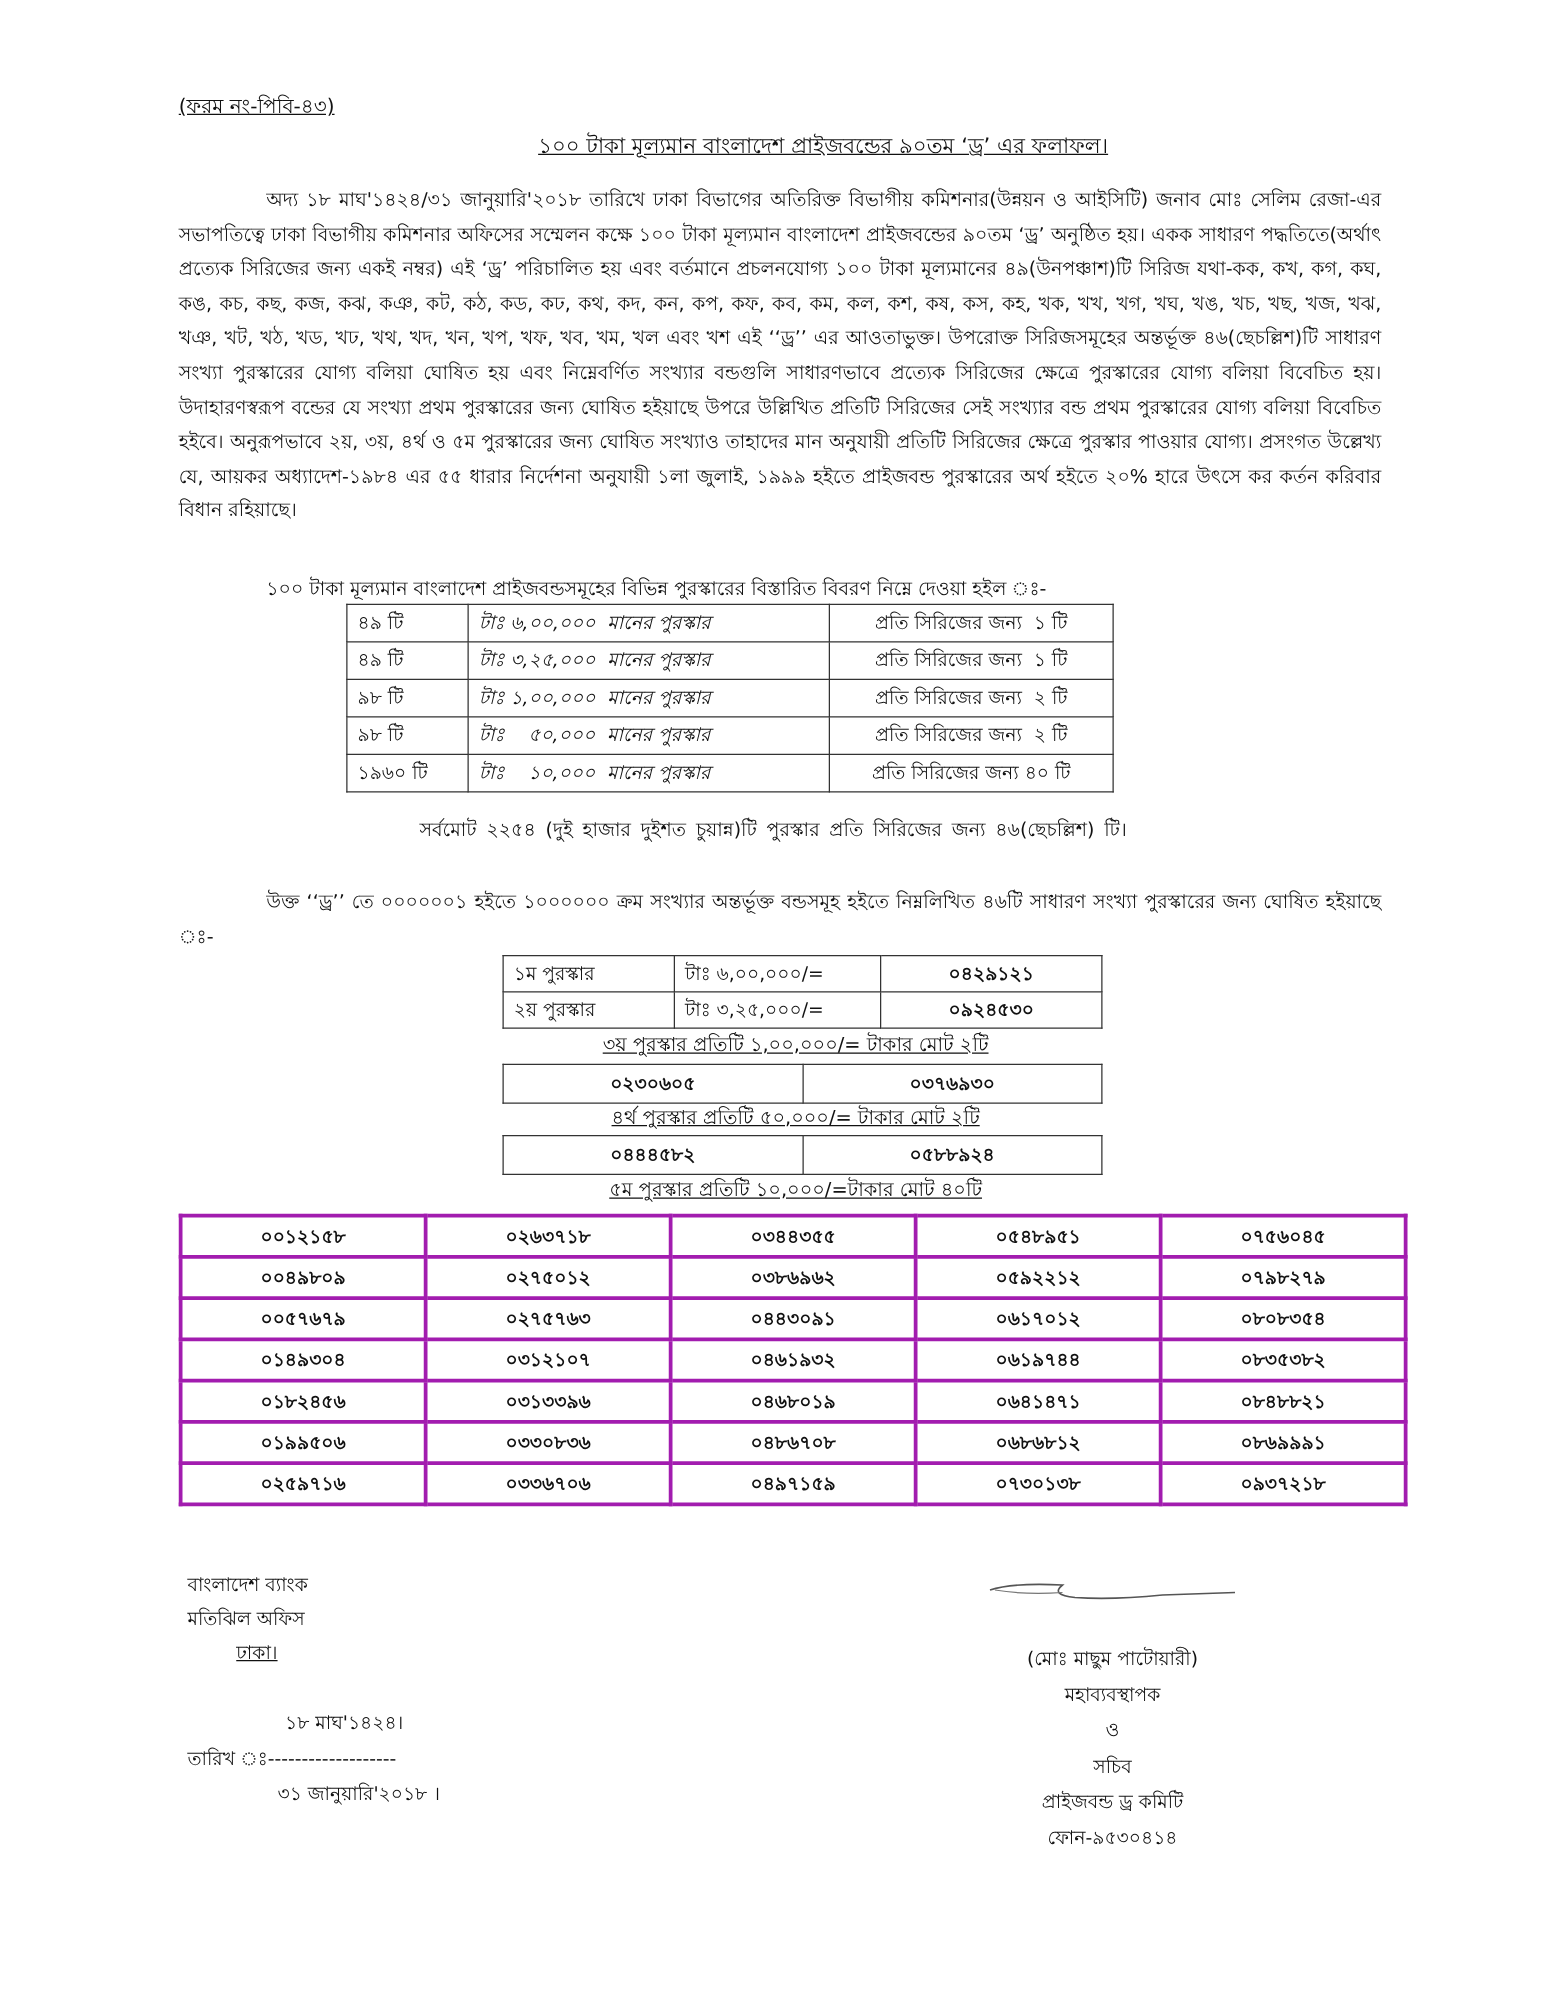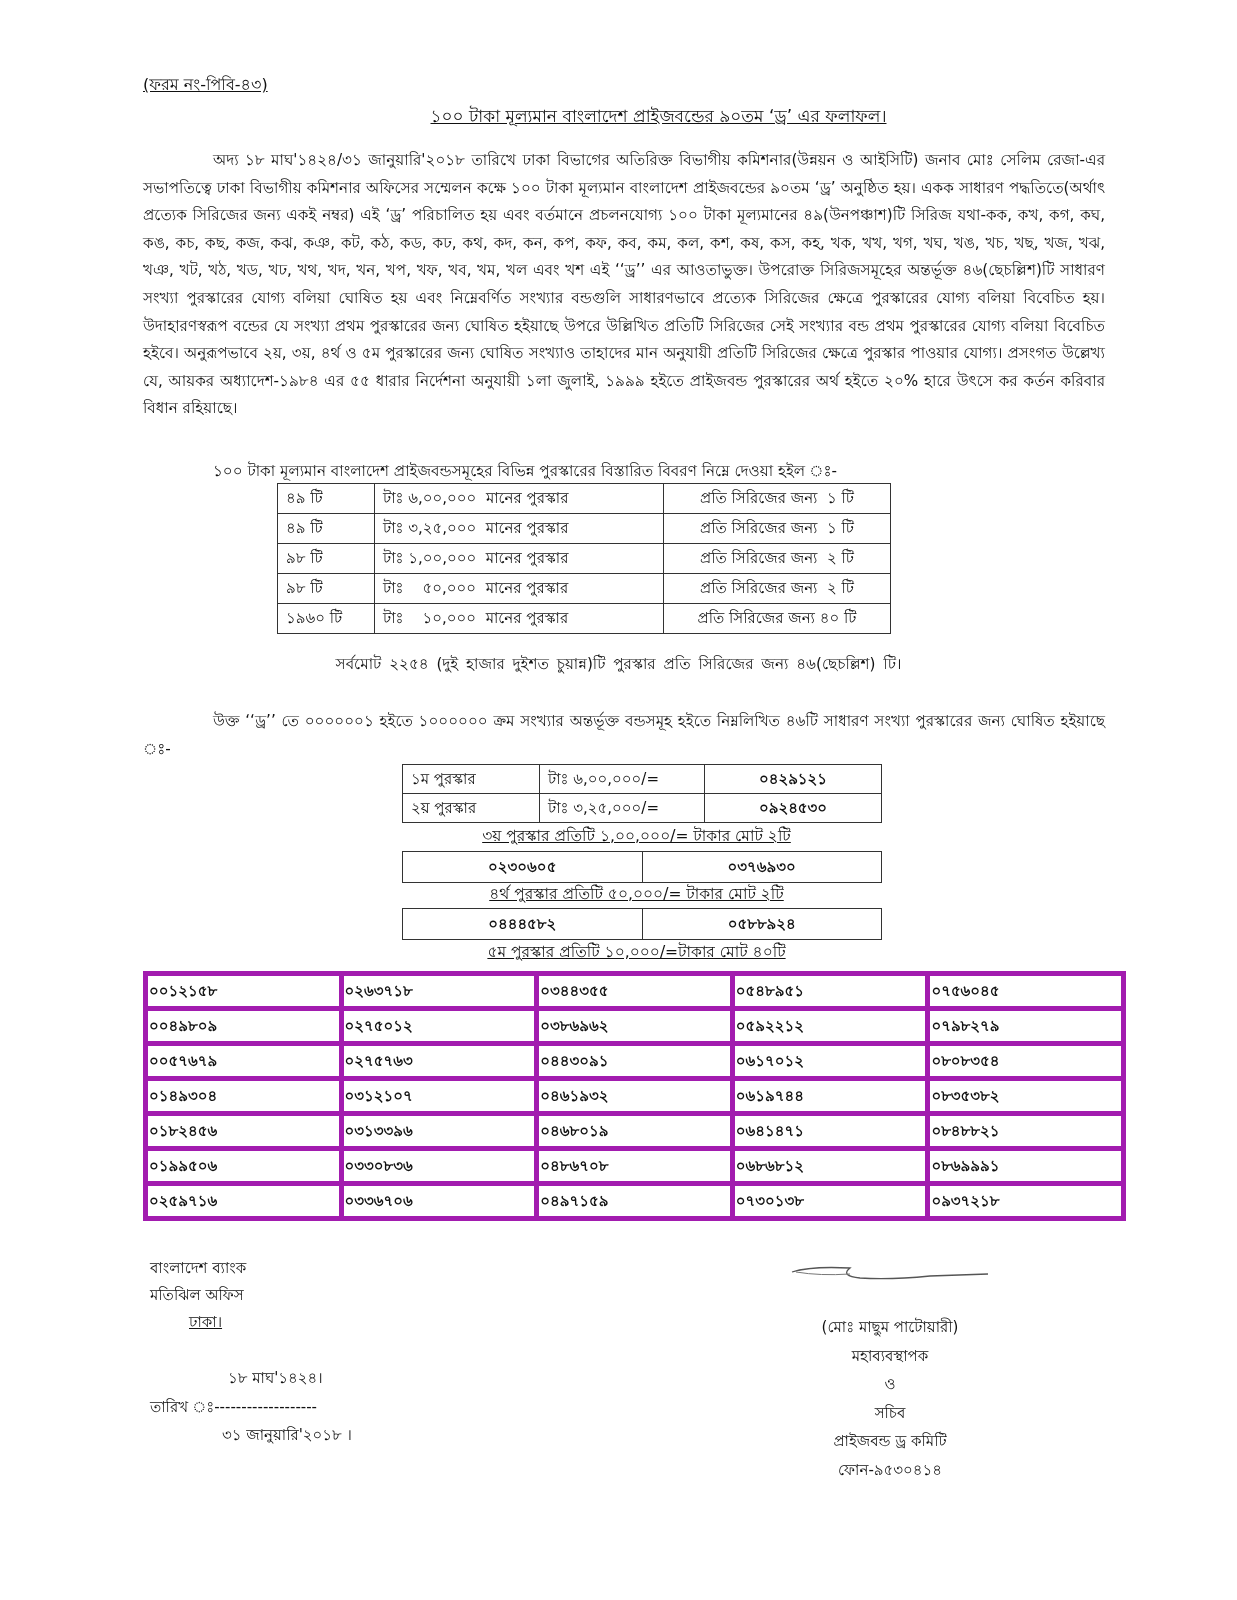--- a/index.html
+++ b/index.html
@@ -13,37 +13,37 @@
   .title span { text-decoration: underline; margin-left: 80px; }
   .para {
     left: 143px; top: 147px; width: 962px; font-size: 15.2px; line-height: 27.6px;
     text-align: justify; text-indent: 70px;
   }
   .para2 { left: 213px; top: 459px; font-size: 15.2px; }
   table { border-collapse: collapse; }
   .t1 { left: 277px; top: 483px; width: 614px; font-size: 15px; }
   .t1 td { border: 1px solid #333; height: 29px; padding: 0 8px; white-space: pre; }
   .t1 td.c1 { width: 80px; }
-  .t1 td.c2 { width: 272px; }
+  .t1 td.c2 { width: 272px; font-style: italic; }
   .t1 td.c3 { text-align: center; }
   .total { left: 0; width: 1237px; top: 652px; text-align: center; font-size: 15.2px; word-spacing: 3px; }
   .para3 {
     left: 143px; top: 707px; width: 962px; font-size: 15.2px; line-height: 28px;
     text-align: justify; text-indent: 70px;
   }
   .t2 { left: 402px; top: 764px; width: 480px; font-size: 15px; }
   .t2 td { border: 1px solid #333; height: 28px; padding: 0 8px; }
   .t2 td.num { text-align: center; font-weight: bold; width: 160px; }
   .t2 td.lbl { width: 120px; }
   .sub { left: 0; width: 1237px; text-align: center; font-size: 15.5px; }
   .sub span { text-decoration: underline; margin-left: 36px; }
   .t3 { left: 402px; width: 480px; font-size: 15px; }
   .t3 td { border: 1px solid #333; height: 28px; text-align: center; font-weight: bold; width: 50%; }
   .t4 { left: 143px; top: 971px; width: 983px; font-size: 15px; }
-  .t4 td { border: 5px solid #a21caf; height: 28px; text-align: left; font-weight: bold; width: 20%; }
+  .t4 td { border: 3px solid #a21caf; height: 28px; text-align: center; font-weight: bold; width: 20%; }
   .left-block { left: 150px; top: 1255px; font-size: 15px; line-height: 27px; }
   .left-block .u { text-decoration: underline; margin-left: 39px; }
   .date1 { left: 228px; top: 1366px; font-size: 15px; }
   .date-label { left: 150px; top: 1395px; font-size: 15px; }
   .date2 { left: 222px; top: 1423px; font-size: 15px; }
   .sig { left: 790px; top: 1262px; width: 200px; height: 24px; }
   .right-block { left: 760px; top: 1313px; width: 260px; text-align: center; font-size: 15px; line-height: 28.5px; }
 </style>
 </head>
 <body>

